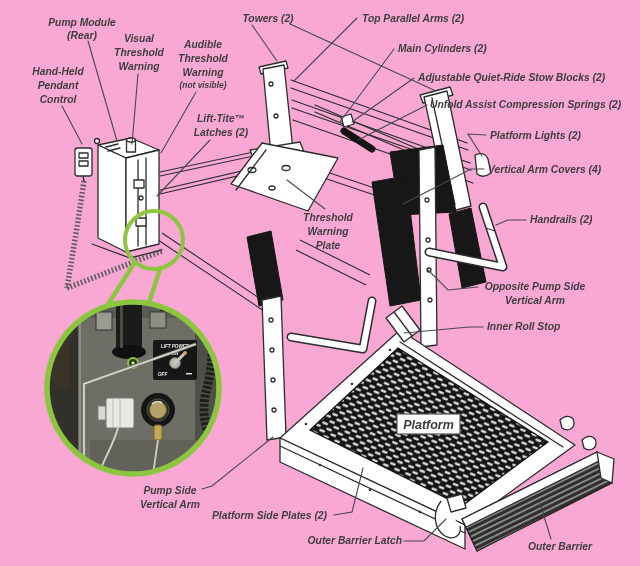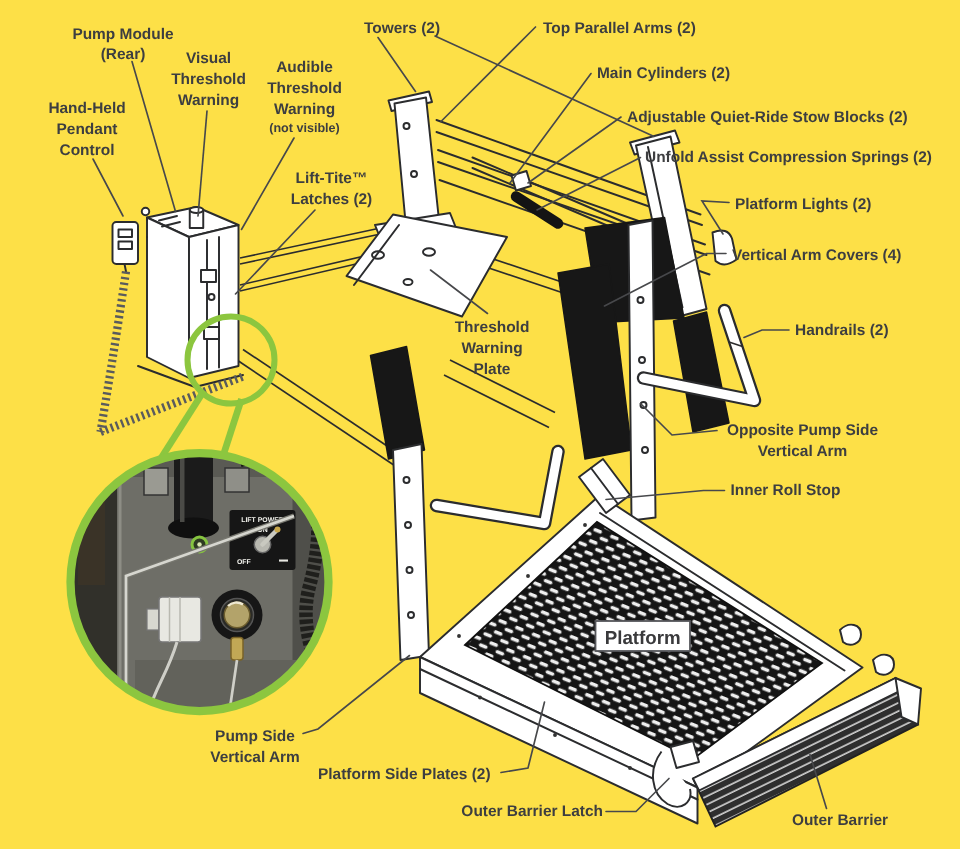--- a/index.html
+++ b/index.html
@@ -1,17 +1,17 @@
 <!DOCTYPE html>
 <html><head>
 <meta charset="utf-8">
 <style>
   html,body{margin:0;padding:0;background:#ffffff;}
-  .stage{position:relative;width:640px;height:566px;background:#fde047;overflow:hidden;
-         font-family:"Liberation Sans",sans-serif;}
+  .stage{position:relative;width:640px;height:566px;background:#f9a8d4;overflow:hidden;
+         font-family:"Liberation Sans",sans-serif;font-style:italic;}
   svg{display:block;}
   .lbl{font-family:"Liberation Sans",sans-serif;font-size:10.3px;font-weight:bold;fill:#3d3e40;}
   .lbl-small{font-size:8.4px;}
   .ln{stroke:#2b2c2e;stroke-width:1.3;fill:none;stroke-linejoin:round;stroke-linecap:round;}
   .wh{fill:#ffffff;stroke:#2b2c2e;stroke-width:1.3;stroke-linejoin:round;}
   .blk{fill:#171717;stroke:#171717;stroke-width:1;stroke-linejoin:round;}
   .leader{stroke:#47484b;stroke-width:1.1;fill:none;stroke-linecap:round;}
   .coil{stroke:#5a5b5d;stroke-width:5.5;fill:none;stroke-dasharray:1.6 2.1;}
   .rail{stroke:#2b2c2e;stroke-width:1.1;fill:none;}
   .tag-text{font-size:12.5px;font-weight:bold;fill:#3a3a3c;}

